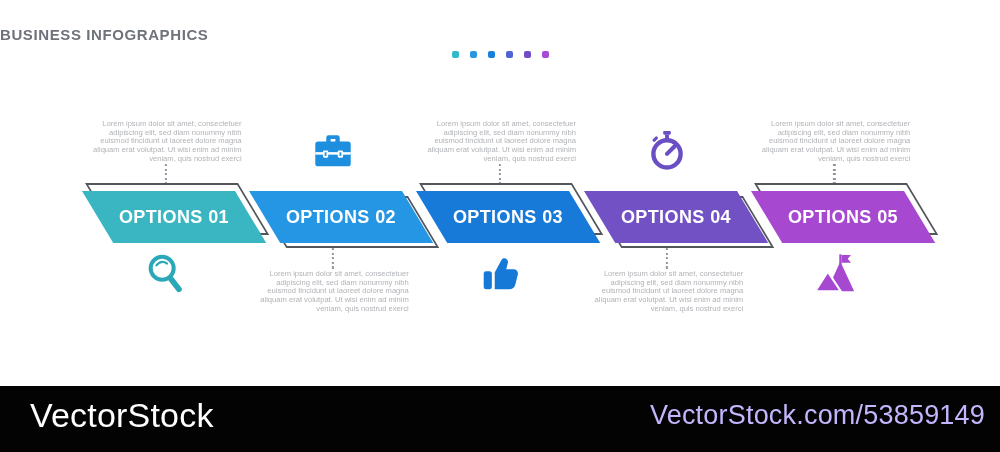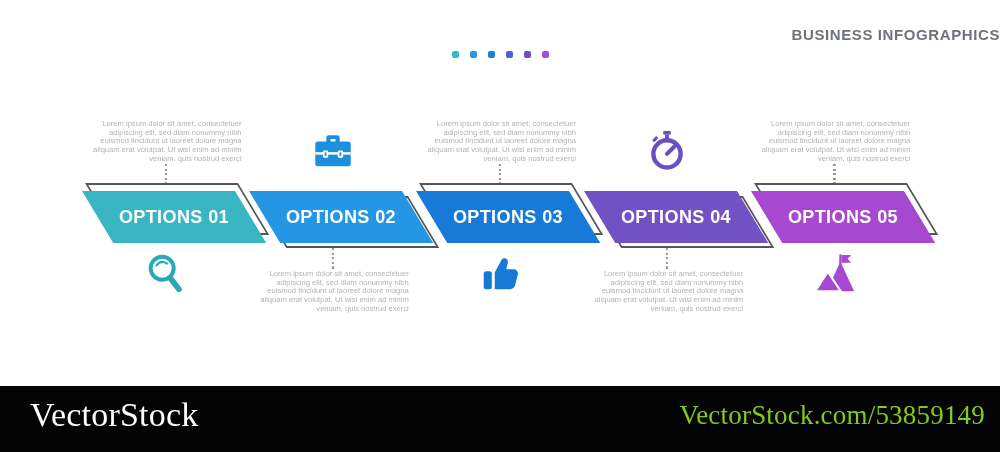--- a/index.html
+++ b/index.html
@@ -1,20 +1,20 @@
 <!DOCTYPE html>
 <html><head>
 <meta charset="utf-8">
 <style>
   html,body{margin:0;padding:0;background:#fff;}
   .stage{position:relative;width:1000px;height:452px;background:#ffffff;overflow:hidden;
          font-family:"Liberation Sans",sans-serif;}
 
   
-  .header{position:absolute;top:0;left:0;right:0;text-align:right;}
+  .header{position:absolute;top:0;left:0;right:0;text-align:left;}
   .title{margin-top:26px;font-size:15px;font-weight:bold;letter-spacing:.6px;color:#6e737a;}
   .squares{display:flex;justify-content:center;gap:11px;margin-top:8px;}
   .sq{width:7px;height:7px;border-radius:2px;display:block;}
 
   
   .row{position:absolute;left:82px;top:0;width:836px;height:386px;display:flex;}
   .option{position:relative;width:167.2px;height:100%;}
 
   .desc{position:absolute;left:50%;transform:translateX(-50%);width:152px;
         font-size:7.6px;line-height:8.7px;color:#b0b3b7;text-align:right;}
@@ -38,23 +38,23 @@
         font-weight:bold;font-size:18px;letter-spacing:.4px;white-space:nowrap;}
 
   .icon{position:absolute;left:50%;transform:translateX(-50%);width:46px;height:46px;}
   .icon.top{top:128px;}
   .icon.bottom{top:251px;}
   .icon svg{display:block;width:46px;height:46px;}
 
   
   .footer{position:absolute;left:0;bottom:0;width:100%;height:66px;background:#030303;
         display:flex;align-items:center;justify-content:space-between;
-        padding:0 15px 8px 30px;box-sizing:border-box;font-family:Liberation Serif, serif;}
+        padding:0 15px 8px 30px;box-sizing:border-box;}
   .brand{color:#ffffff;font-size:34px;letter-spacing:.2px;}
-  .wm-url{color:#84cc16;font-size:27px;letter-spacing:.2px;}
+  .wm-url{color:#c4b5fd;font-size:27px;letter-spacing:.2px;}
 </style>
 </head>
 <body>
 
 <div class="stage">
 
   <div class="header">
     <div class="title">BUSINESS INFOGRAPHICS</div>
     <div class="squares">
         <span class="sq" style="background: rgb(47, 185, 201);"></span>

